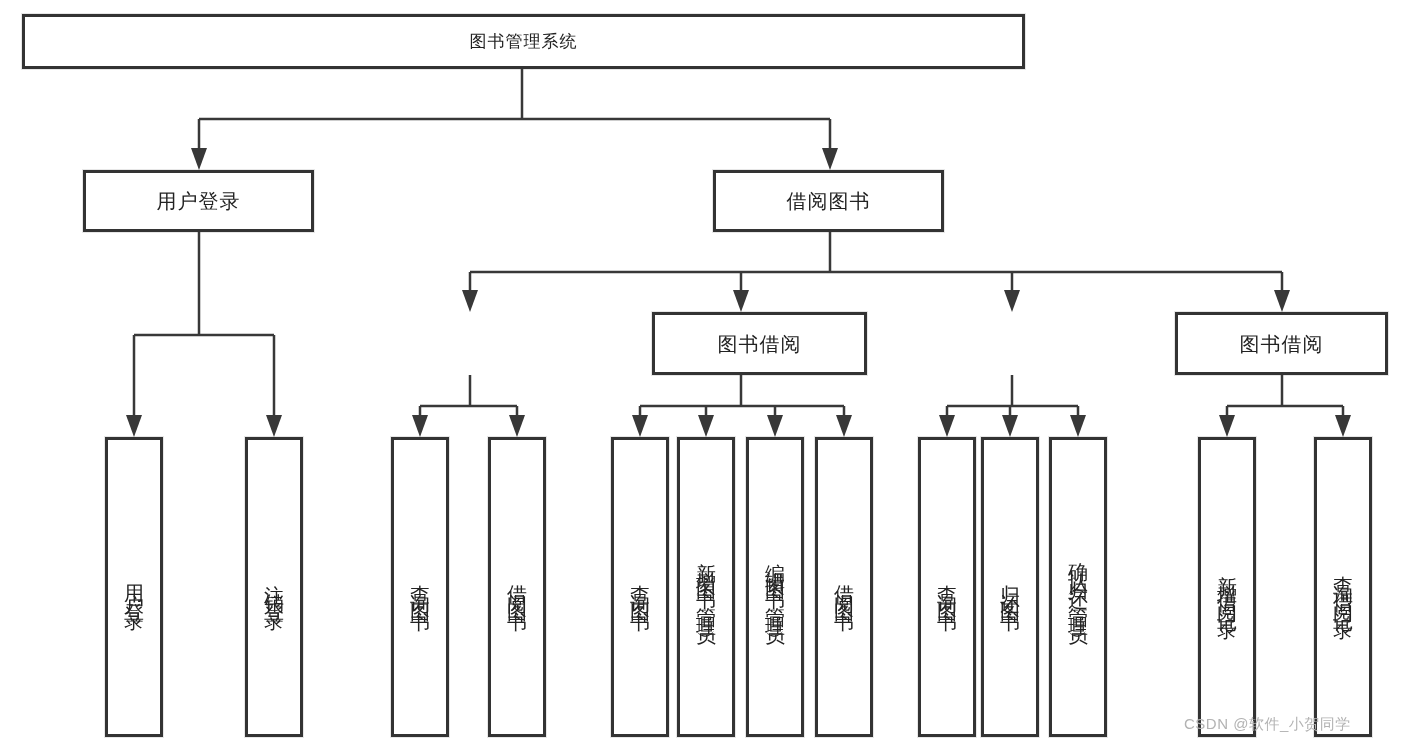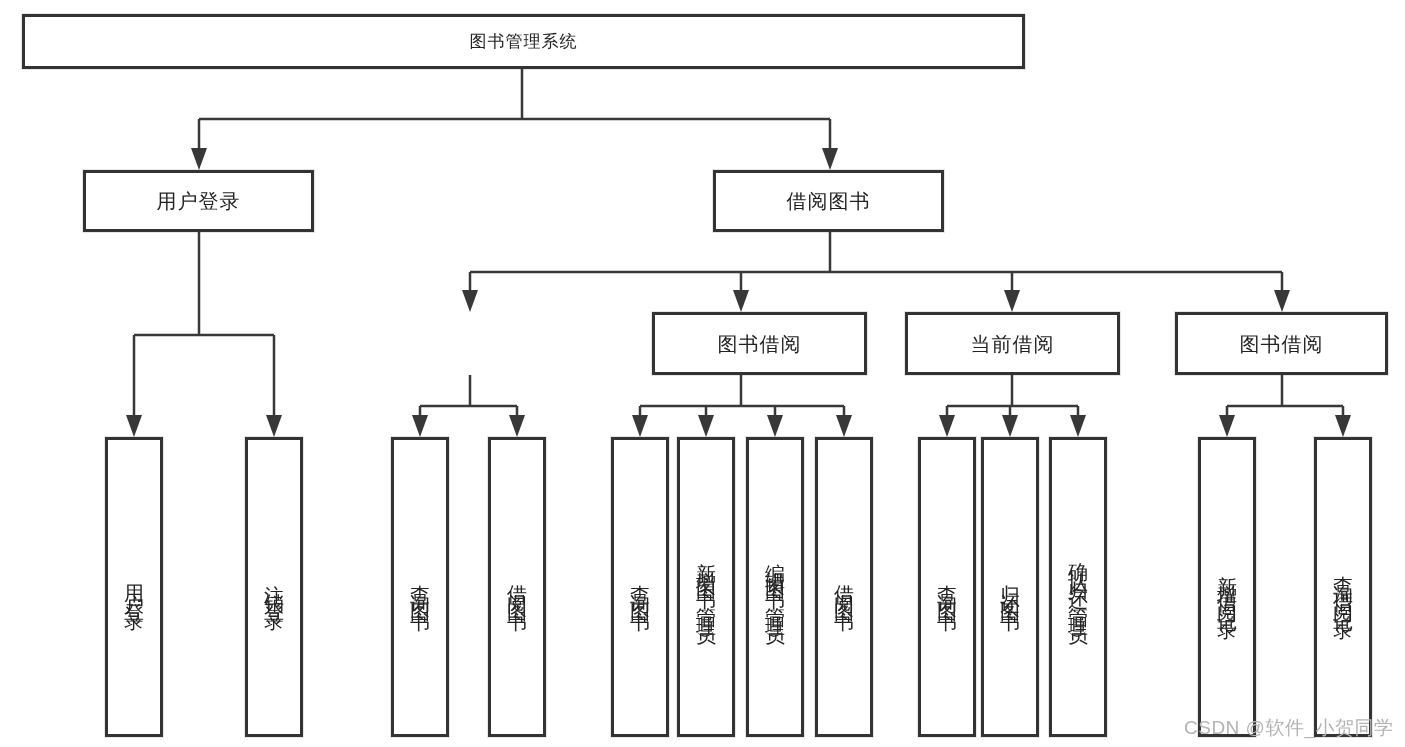--- a/index.html
+++ b/index.html
@@ -42,21 +42,21 @@
     writing-mode:vertical-rl;
     text-orientation:mixed;
     font-size:20px;
     letter-spacing:9px;
     line-height:1.05;
     white-space:nowrap;
   }
   .watermark{
     position:absolute;
     left:1184px;top:715px;
-    font-size:19px;
+    font-size:15px;
     color:var(--watermark);
     z-index:5;
     white-space:nowrap;
     letter-spacing:0.5px;
   }
 </style>
 </head>
 <body>
 
 <div class="canvas">
@@ -104,23 +104,20 @@
   <div class="box" style="left:83px;top:170px;width:231px;height:62px">
     <span class="hlabel">用户登录</span>
   </div>
   <div class="box" style="left:713px;top:170px;width:231px;height:62px">
     <span class="hlabel">借阅图书</span>
   </div>
 
   <div class="box" style="left:652px;top:312px;width:215px;height:63px">
     <span class="hlabel">图书借阅</span>
   </div>
-  <div class="box" style="left:905px;top:312px;width:215px;height:63px">
-    <span class="hlabel">当前借阅</span>
-  </div>
   <div class="box" style="left:1175px;top:312px;width:213px;height:63px">
     <span class="hlabel">图书借阅</span>
   </div>
 
   <div class="box leaf" style="left:105px">
     <span class="vtext">用户登录</span>
   </div>
   <div class="box leaf" style="left:245px">
     <span class="vtext">注销登录</span>
   </div>

